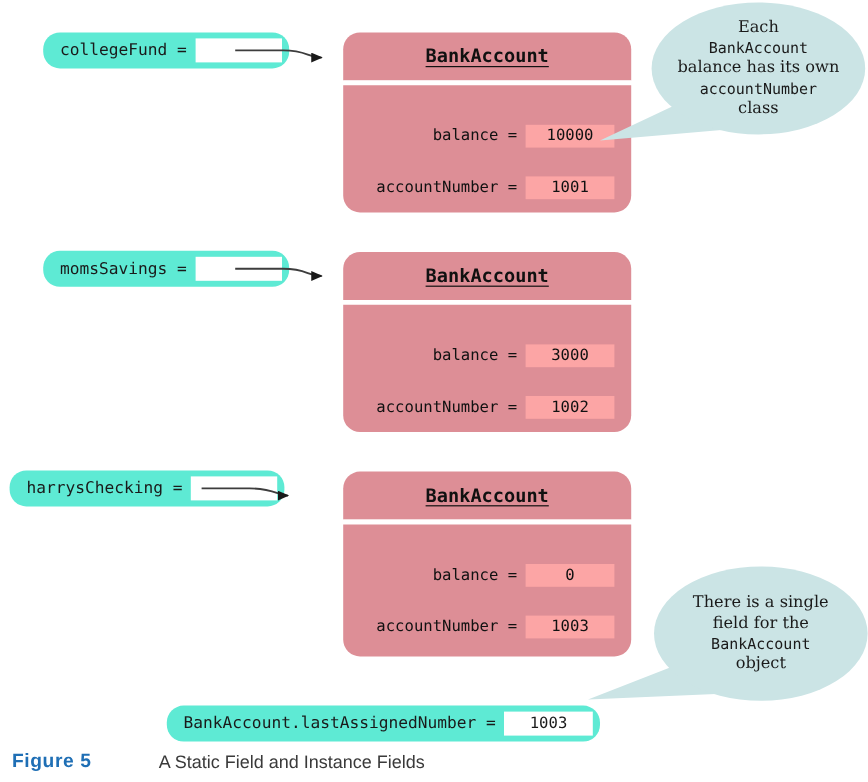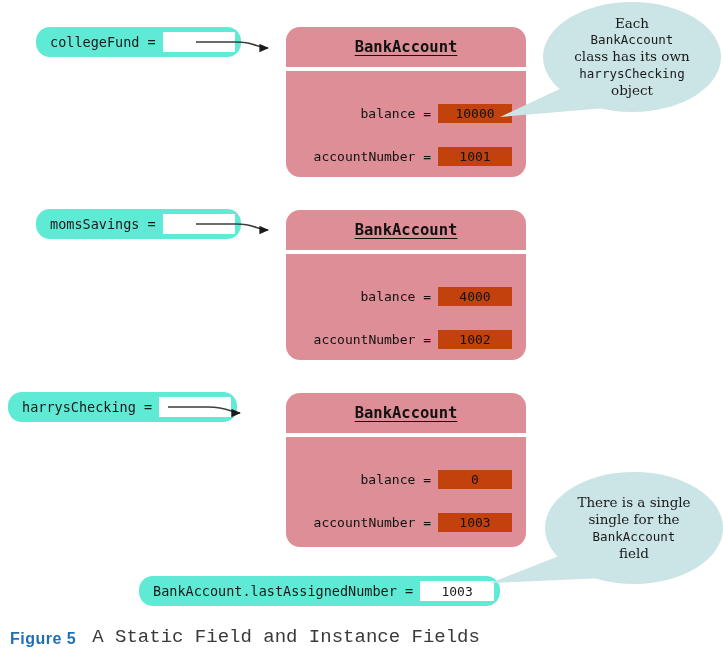--- a/index.html
+++ b/index.html
@@ -101,21 +101,21 @@
     margin-top: 22px;
   }
   .field-label {
     font-family: "DejaVu Sans Mono", monospace;
     font-size: 13px;
     color: #111111;
     white-space: pre;
     text-align: right;
   }
   .field-value {
-    background: #c2410c;
+    background: #fca5a5;
     width: 74px;
     height: 19px;
     margin-left: 7px;
     display: flex;
     align-items: center;
     justify-content: center;
     font-family: "DejaVu Sans Mono", monospace;
     font-size: 13px;
     color: #111111;
   }
@@ -143,34 +143,35 @@
     font-family: "DejaVu Sans Mono", monospace;
     font-size: 12.5px;
   }
 
   
   .caption {
     position: absolute;
     left: 10px;
     top: 626px;
     display: flex;
-    align-items: flex-end;
+    align-items: center;
+    gap: 24px;
   }
   .caption .fig-num {
     font-family: "Liberation Sans", sans-serif;
     font-weight: bold;
     font-size: 16px;
     color: #1f6fb5;
     letter-spacing: 0.5px;
   }
   .caption .fig-text {
-    font-family: Liberation Mono, monospace;
-    font-size: 19px;
+    font-family: Liberation Sans, sans-serif;
+    font-size: 15px;
     color: #3a3a3a;
-    margin-left: 16px;
+    margin-left: 32px;
   }
 
   svg.overlay {
     position: absolute;
     left: 0; top: 0;
     width: 723px;
     height: 652px;
     pointer-events: none;
   }
   svg.tails {
@@ -219,21 +220,21 @@
   </div>
 
   <div class="obj-box" style="left:286px; top:210px;">
     <div class="obj-header">
       <span class="obj-title">BankAccount</span>
     </div>
     <div class="obj-gap"></div>
     <div class="obj-body" style="height:106px;">
       <div class="field-row">
         <span class="field-label">balance =</span>
-        <span class="field-value">4000</span>
+        <span class="field-value">3000</span>
       </div>
       <div class="field-row">
         <span class="field-label">accountNumber =</span>
         <span class="field-value">1002</span>
       </div>
     </div>
   </div>
 
   <div class="obj-box" style="left:286px; top:393px;">
     <div class="obj-header">
@@ -245,43 +246,43 @@
         <span class="field-label">balance =</span>
         <span class="field-value">0</span>
       </div>
       <div class="field-row">
         <span class="field-label">accountNumber =</span>
         <span class="field-value">1003</span>
       </div>
     </div>
   </div>
 
-  <div class="var-pill" style="left:139px; top:576px;text-align:center;">
+  <div class="var-pill" style="left:139px; top:588px;text-align:center;">
     <span class="var-name">BankAccount.lastAssignedNumber =</span>
     <span class="val-slot">1003</span>
   </div>
 
   <svg class="tails" viewBox="0 0 723 652">
     <polygon points="500,117 600,70 606,108" fill="#cbe4e5"></polygon>
     <polygon points="490,583 600,540 606,578" fill="#cbe4e5"></polygon>
   </svg>
 
   <div class="callout" style="left:543px; top:2px; width:178px; height:110px;">
     <span class="ln">Each</span>
     <span class="ln code">BankAccount</span>
-    <span class="ln">class has its own</span>
-    <span class="ln code">harrysChecking</span>
-    <span class="ln">object</span>
+    <span class="ln">balance has its own</span>
+    <span class="ln code">accountNumber</span>
+    <span class="ln">class</span>
   </div>
 
   <div class="callout" style="left:545px; top:472px; width:178px; height:112px;">
     <span class="ln">There is a single</span>
-    <span class="ln">single for the</span>
+    <span class="ln">field for the</span>
     <span class="ln code">BankAccount</span>
-    <span class="ln">field</span>
+    <span class="ln">object</span>
   </div>
 
   <svg class="overlay" viewBox="0 0 723 652">
     <defs>
       <marker id="ahead" markerWidth="7" markerHeight="7" refX="5.4" refY="2.6" orient="auto" markerUnits="strokeWidth">
         <path d="M0,0 L6,2.6 L0,5.2 z" fill="#1a1a1a"></path>
       </marker>
     </defs>
 
     <path d="M196,42 L236,42 C256,42 256,48 268,48" stroke="#3d3d3d" stroke-width="1.6" fill="none" marker-end="url(#ahead)"></path>

